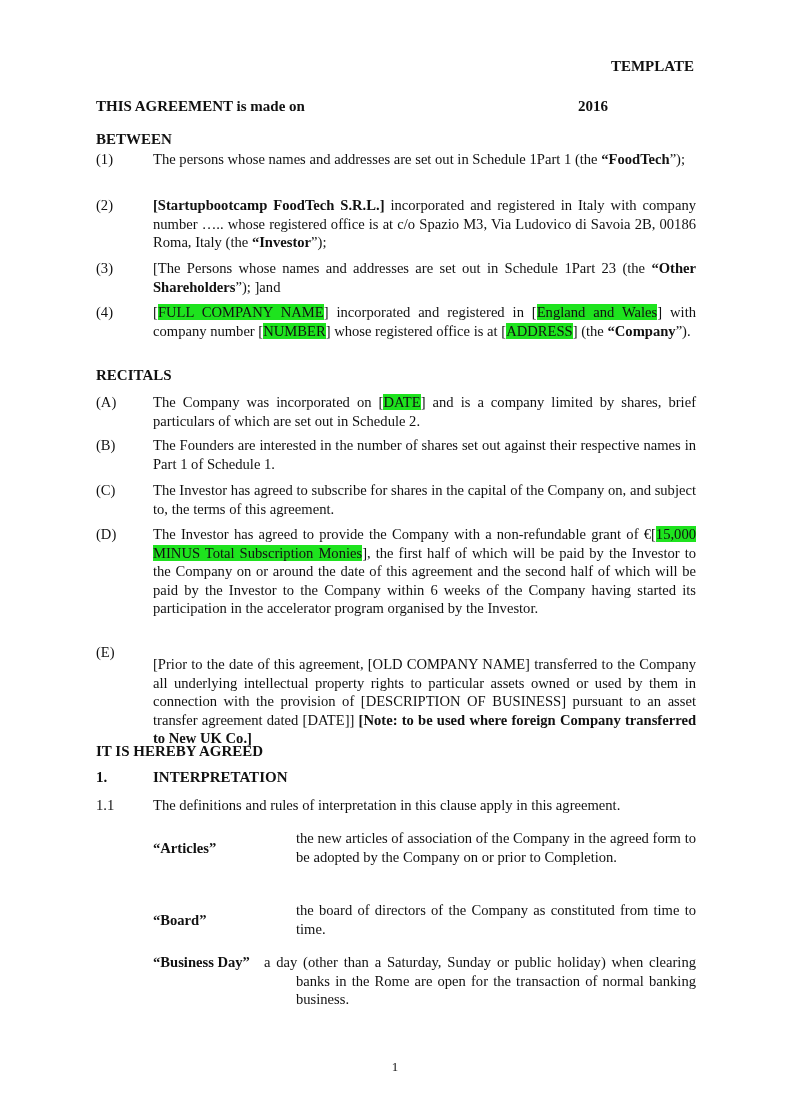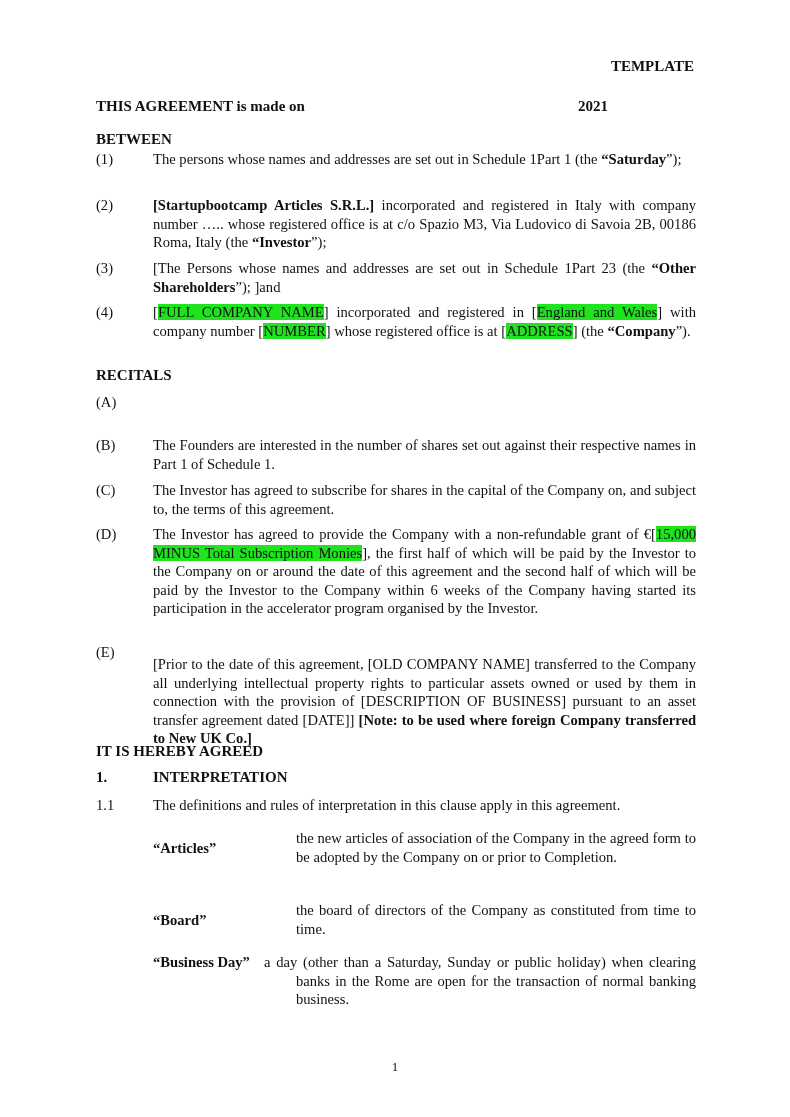--- a/index.html
+++ b/index.html
@@ -63,47 +63,50 @@
     }
   </style>
 </head>
 <body>
 
 <div class="page">
 
   <div class="abs template">TEMPLATE</div>
 
   <div class="abs heading" style="top:97px;">THIS AGREEMENT is made on</div>
-  <div class="abs b" style="left:578px; top:97px; font-size:15px;">2021</div>
+  <div class="abs b" style="left:578px; top:97px; font-size:15px;">2016</div>
 
   <div class="abs heading" style="top:130px;">BETWEEN</div>
 
   <div class="abs num" style="top:150px;">(1)</div>
   <div class="abs body-text just" style="top:150px;">
-    <span>The persons whose names and addresses are set out in Schedule 1Part 1 (the </span><span class="b">“Saturday</span><span>”);</span>
+    <span>The persons whose names and addresses are set out in Schedule 1Part 1 (the </span><span class="b">“FoodTech</span><span>”);</span>
   </div>
 
   <div class="abs num" style="top:196px;">(2)</div>
   <div class="abs body-text just" style="top:196px;">
-    <span class="b">[Startupbootcamp Articles S.R.L.]</span><span> incorporated and registered in Italy with company number ….. whose registered office is at c/o Spazio M3, Via Ludovico di Savoia 2B, 00186 Roma, Italy (the </span><span class="b">“Investor</span><span>”);</span>
+    <span class="b">[Startupbootcamp FoodTech S.R.L.]</span><span> incorporated and registered in Italy with company number ….. whose registered office is at c/o Spazio M3, Via Ludovico di Savoia 2B, 00186 Roma, Italy (the </span><span class="b">“Investor</span><span>”);</span>
   </div>
 
   <div class="abs num" style="top:259px;">(3)</div>
   <div class="abs body-text just" style="top:259px;">
     <span> [The Persons whose names and addresses are set out in Schedule 1Part 23 (the </span><span class="b">“Other Shareholders</span><span>”); ]and</span>
   </div>
 
   <div class="abs num" style="top:303px;">(4)</div>
   <div class="abs body-text just" style="top:303px;">
     <span>[</span><span class="hl">FULL COMPANY NAME</span><span>] incorporated and registered in [</span><span class="hl">England and Wales</span><span>] with company number [</span><span class="hl">NUMBER</span><span>] whose registered office is at [</span><span class="hl">ADDRESS</span><span>] (the </span><span class="b">“Company</span><span>”).</span>
   </div>
 
   <div class="abs heading" style="top:366px;">RECITALS</div>
 
   <div class="abs num" style="top:393px;">(A)</div>
+  <div class="abs body-text just" style="top:393px;">
+    <span>The Company was incorporated on [</span><span class="hl">DATE</span><span>] and is a company limited by shares, brief particulars of which are set out in Schedule 2.</span>
+  </div>
 
   <div class="abs num" style="top:436px;">(B)</div>
   <div class="abs body-text just" style="top:436px;">
     <span>The Founders are interested in the number of shares set out against their respective names in Part 1 of Schedule 1.</span>
   </div>
 
   <div class="abs num" style="top:481px;">(C)</div>
   <div class="abs body-text just" style="top:481px;">
     <span>The Investor has agreed to subscribe for shares in the capital of the Company on, and subject to, the terms of this agreement.</span>
   </div>

